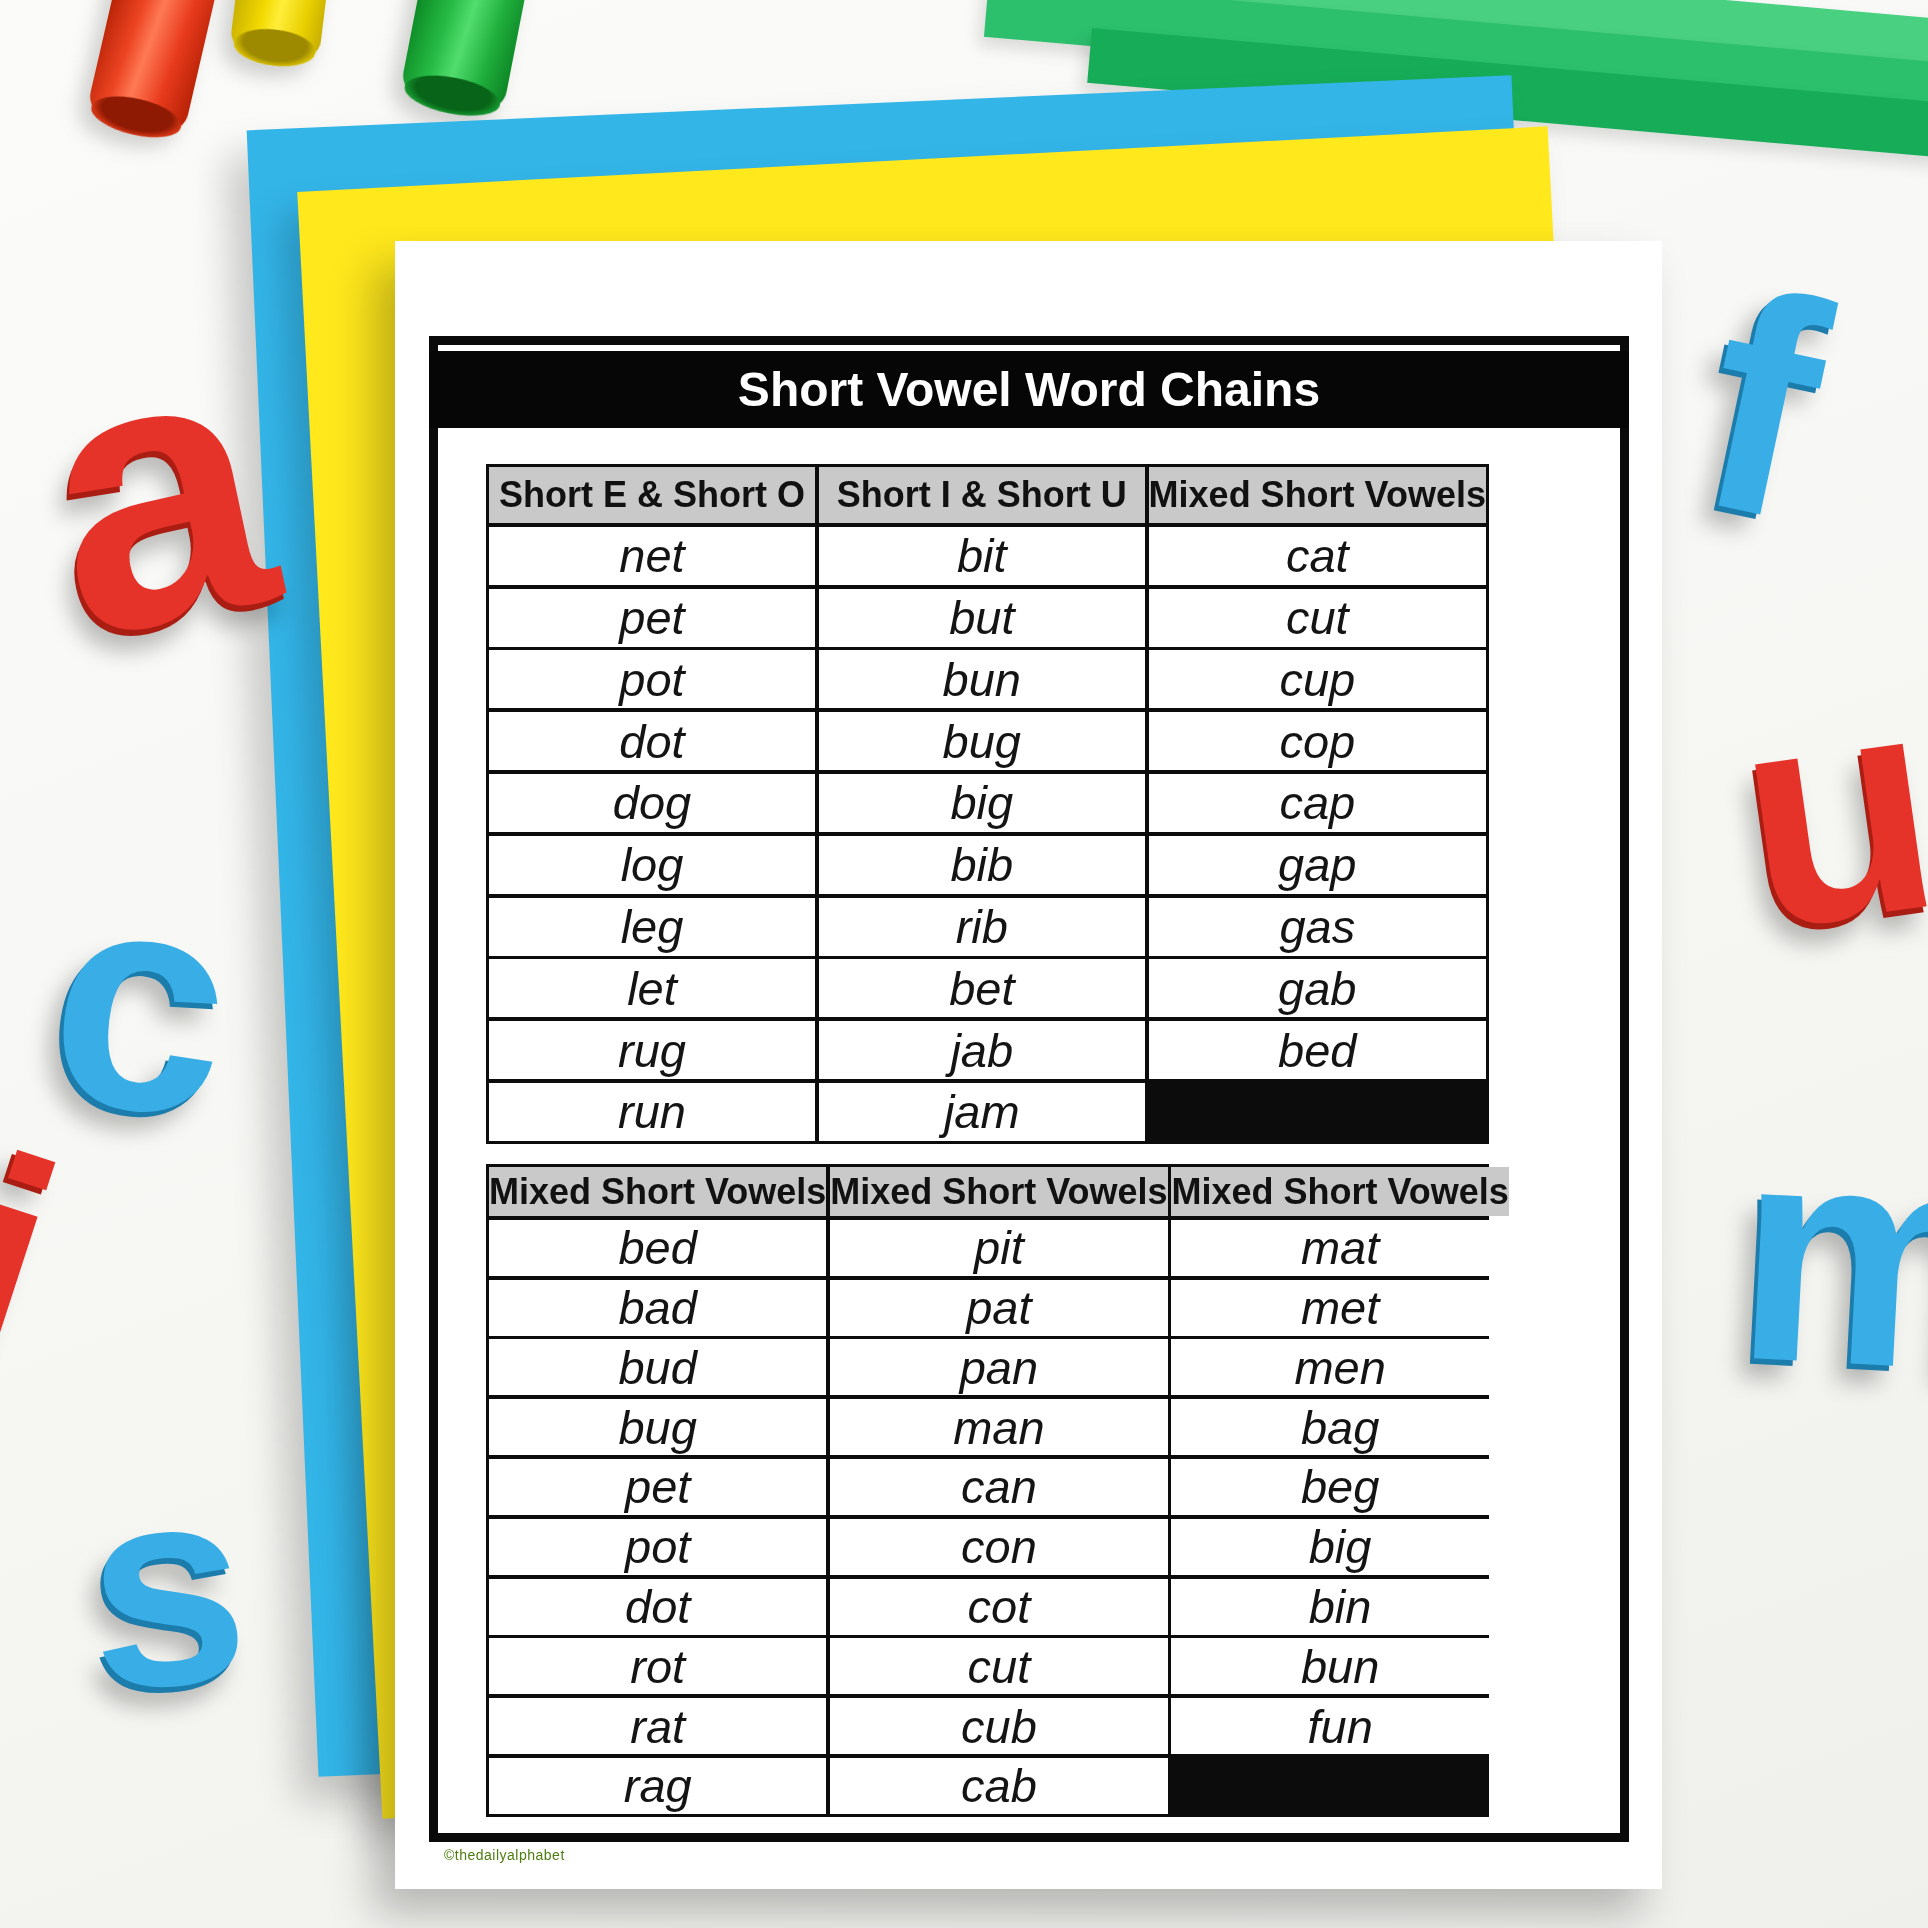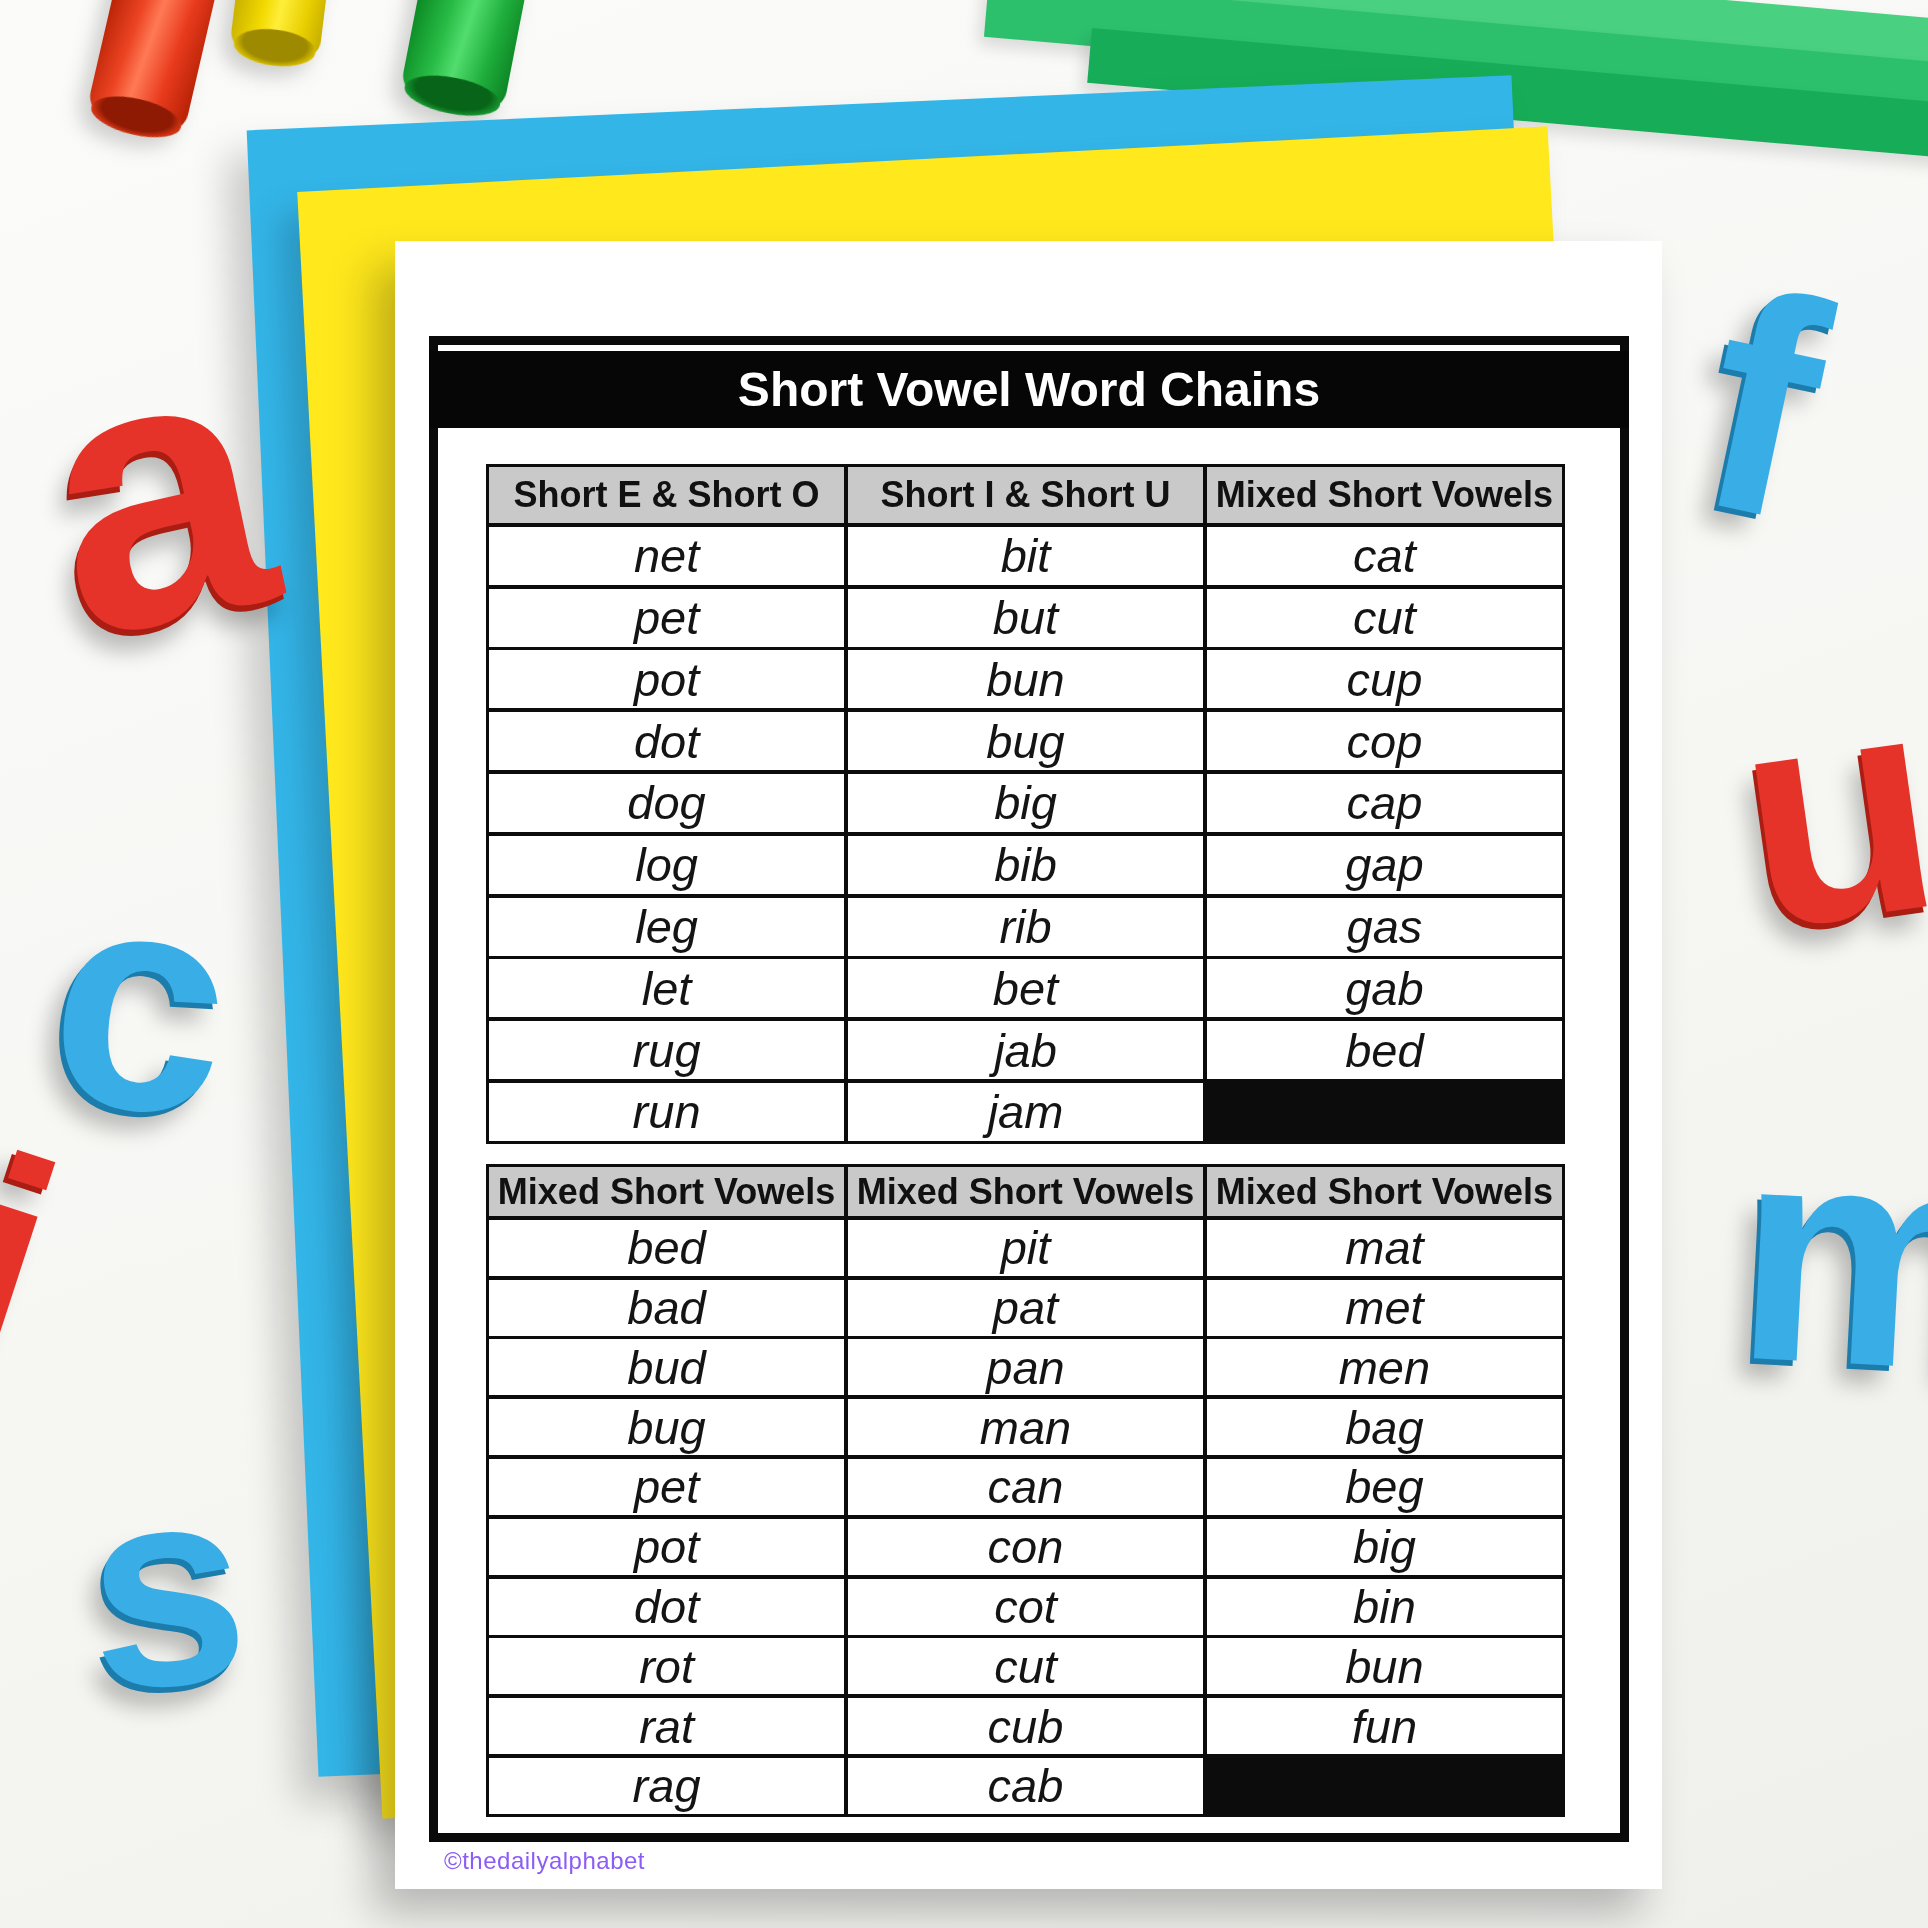--- a/index.html
+++ b/index.html
@@ -38,31 +38,31 @@
 
   
   .sheet{position:absolute;left:395px;top:241px;width:1267px;height:1648px;background:#ffffff;
          box-shadow:-21px 24.5px 41px rgba(0,0,0,.25);}
   .frame{position:absolute;left:34px;top:95px;width:1200px;height:1506px;
          border:9.4px solid #0a0a0a;box-sizing:border-box;}
   .title-bar{position:absolute;left:34px;top:110px;width:1200px;height:77px;background:#060606;
              display:flex;align-items:center;justify-content:center;}
   .title-text{color:#ffffff;font-size:48px;font-weight:700;letter-spacing:0px;white-space:nowrap;}
 
-  .word-table{position:absolute;left:91px;width:1079px;display:grid;
+  .word-table{position:absolute;left:91px;width:1003px;display:grid;
               grid-template-columns:repeat(3,1fr);gap:3.8px;background:#0c0c0c;
               border:3.8px solid #0c0c0c;box-sizing:border-box;}
   #table-1{top:223px;grid-template-rows:56px repeat(10,58px);}
   #table-2{top:923px;grid-template-rows:49px repeat(10,56px);}
   .word-table .th{background:#c9c9c9;display:flex;align-items:center;justify-content:center;
                   font-weight:700;font-size:36px;color:#111;white-space:nowrap;}
   .word-table .td{background:#ffffff;display:flex;align-items:center;justify-content:center;
                   font-size:47px;color:#141414;font-style:italic;}
 
-  .credit{position:absolute;left:49px;top:1606px;font-size:24px;color:#8b5cf6;letter-spacing:0.5px;}
+  .credit{position:absolute;left:49px;top:1606px;font-size:14px;color:#4d7c0f;letter-spacing:0.5px;}
 
   
   .letter{position:absolute;font-weight:700;line-height:.8;transform-origin:center;
           user-select:none;white-space:pre;}
   .letter-red{color:#e5332a;text-shadow:-3.8px 5.6px 0 #aa1d13,-13px 19px 21px rgba(0,0,0,.25);}
   .letter-blue{color:#38ade6;text-shadow:-3.8px 5.6px 0 #1c7cab,-13px 19px 21px rgba(0,0,0,.25);}
   .pos-a{left:155px;top:490px;font-size:377px;transform:translate(-50%,-50%) rotate(-12deg);}
   .pos-c{left:141px;top:1001px;font-size:311px;transform:translate(-50%,-50%) rotate(6deg);}
   .pos-i{left:1.9px;top:1262px;font-size:292px;transform:translate(-50%,-50%) rotate(18deg);}
   .pos-s{left:167px;top:1587px;font-size:282px;transform:translate(-50%,-50%) rotate(-4deg);}

